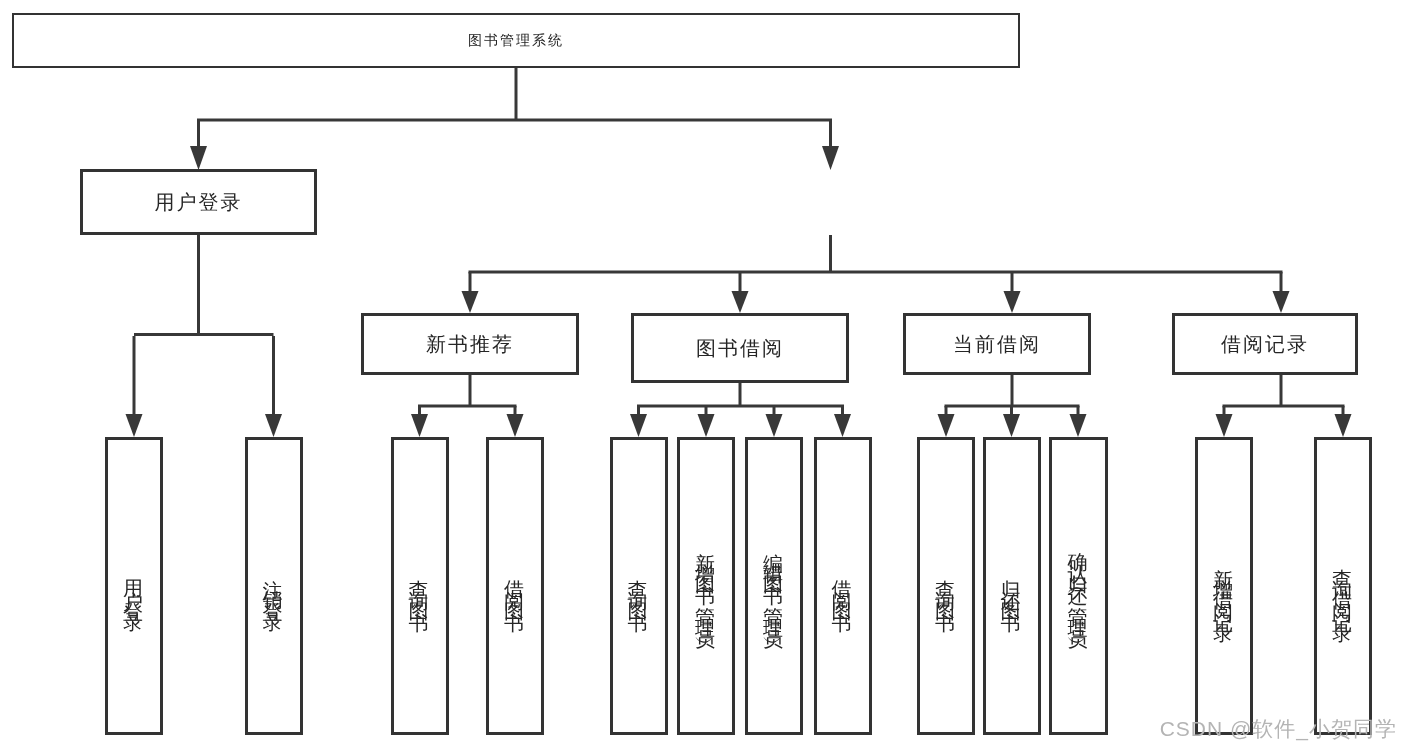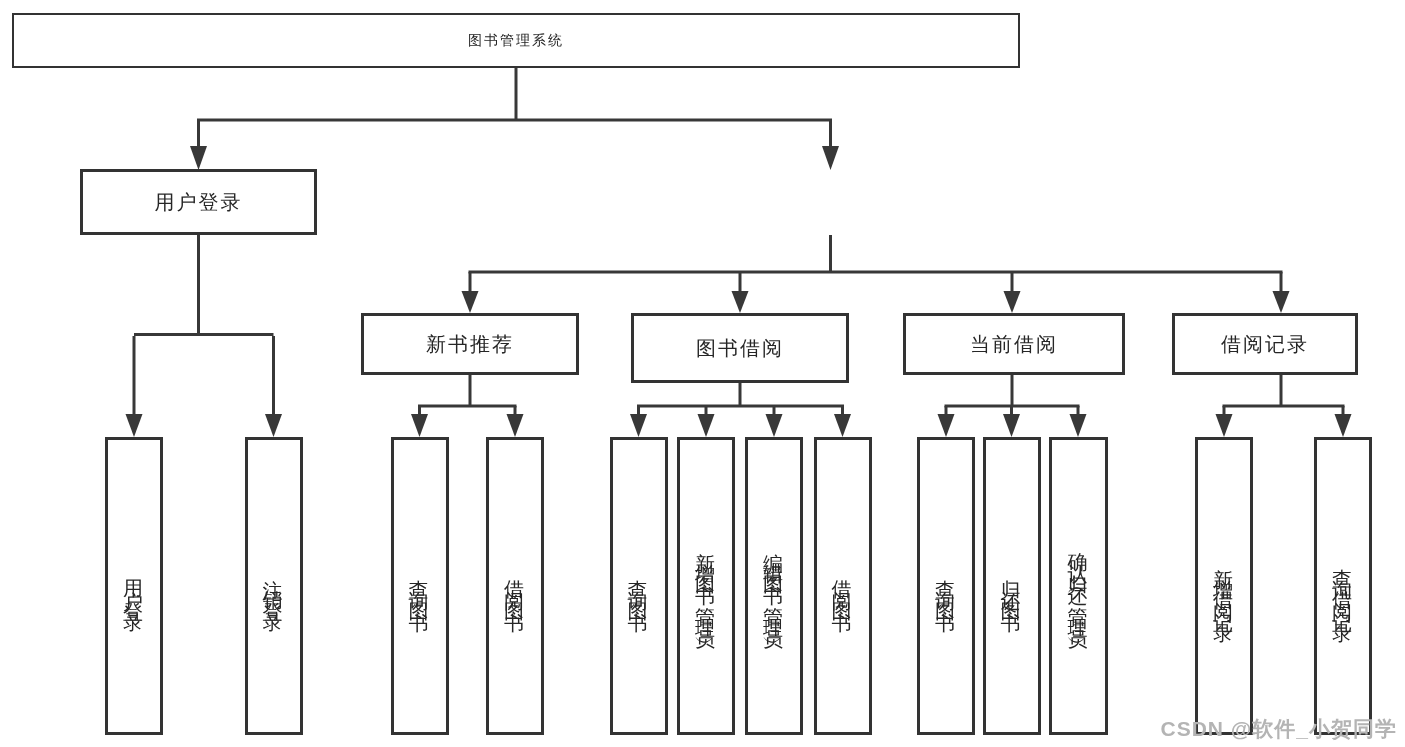--- a/index.html
+++ b/index.html
@@ -42,21 +42,20 @@
     white-space: normal;
   }
   .watermark {
     position: absolute;
     right: 8px;
     bottom: 4px;
     font-size: 21px;
     color: #b4b4b4;
     letter-spacing: 1px;
     z-index: 5;
-    font-weight: bold;
   }
 </style>
 </head>
 <body>
 
 <div class="canvas">
 
   <svg class="connectors" width="1405" height="747" viewBox="0 0 1405 747">
     <g stroke="#383838" stroke-width="3" fill="none">
 
@@ -122,21 +121,21 @@
       <polygon points="1334.5,414 1351.5,414 1343,437"></polygon>
     </g>
   </svg>
 
   <div class="box root" style="left:12px;top:13px;width:1008px;height:55px">图书管理系统</div>
 
   <div class="box" style="left:80px;top:169px;width:237px;height:66px">用户登录</div>
 
   <div class="box" style="left:361px;top:313px;width:218px;height:62px">新书推荐</div>
   <div class="box" style="left:631px;top:313px;width:218px;height:70px">图书借阅</div>
-  <div class="box" style="left:903px;top:313px;width:222px;height:62px">当前借阅</div>
+  <div class="box" style="left:903px;top:313px;width:188px;height:62px">当前借阅</div>
   <div class="box" style="left:1172px;top:313px;width:186px;height:62px">借阅记录</div>
 
   <div class="box v" style="left:105px;top:437px;width:58px;height:298px">用户登录</div>
   <div class="box v" style="left:244.5px;top:437px;width:58px;height:298px">注销登录</div>
 
   <div class="box v" style="left:390.5px;top:437px;width:58px;height:298px">查询图书</div>
   <div class="box v" style="left:486px;top:437px;width:58px;height:298px">借阅图书</div>
 
   <div class="box v" style="left:609.5px;top:437px;width:58px;height:298px">查询图书</div>
   <div class="box v" style="left:677px;top:437px;width:58px;height:298px">新增图书（管理员）</div>

